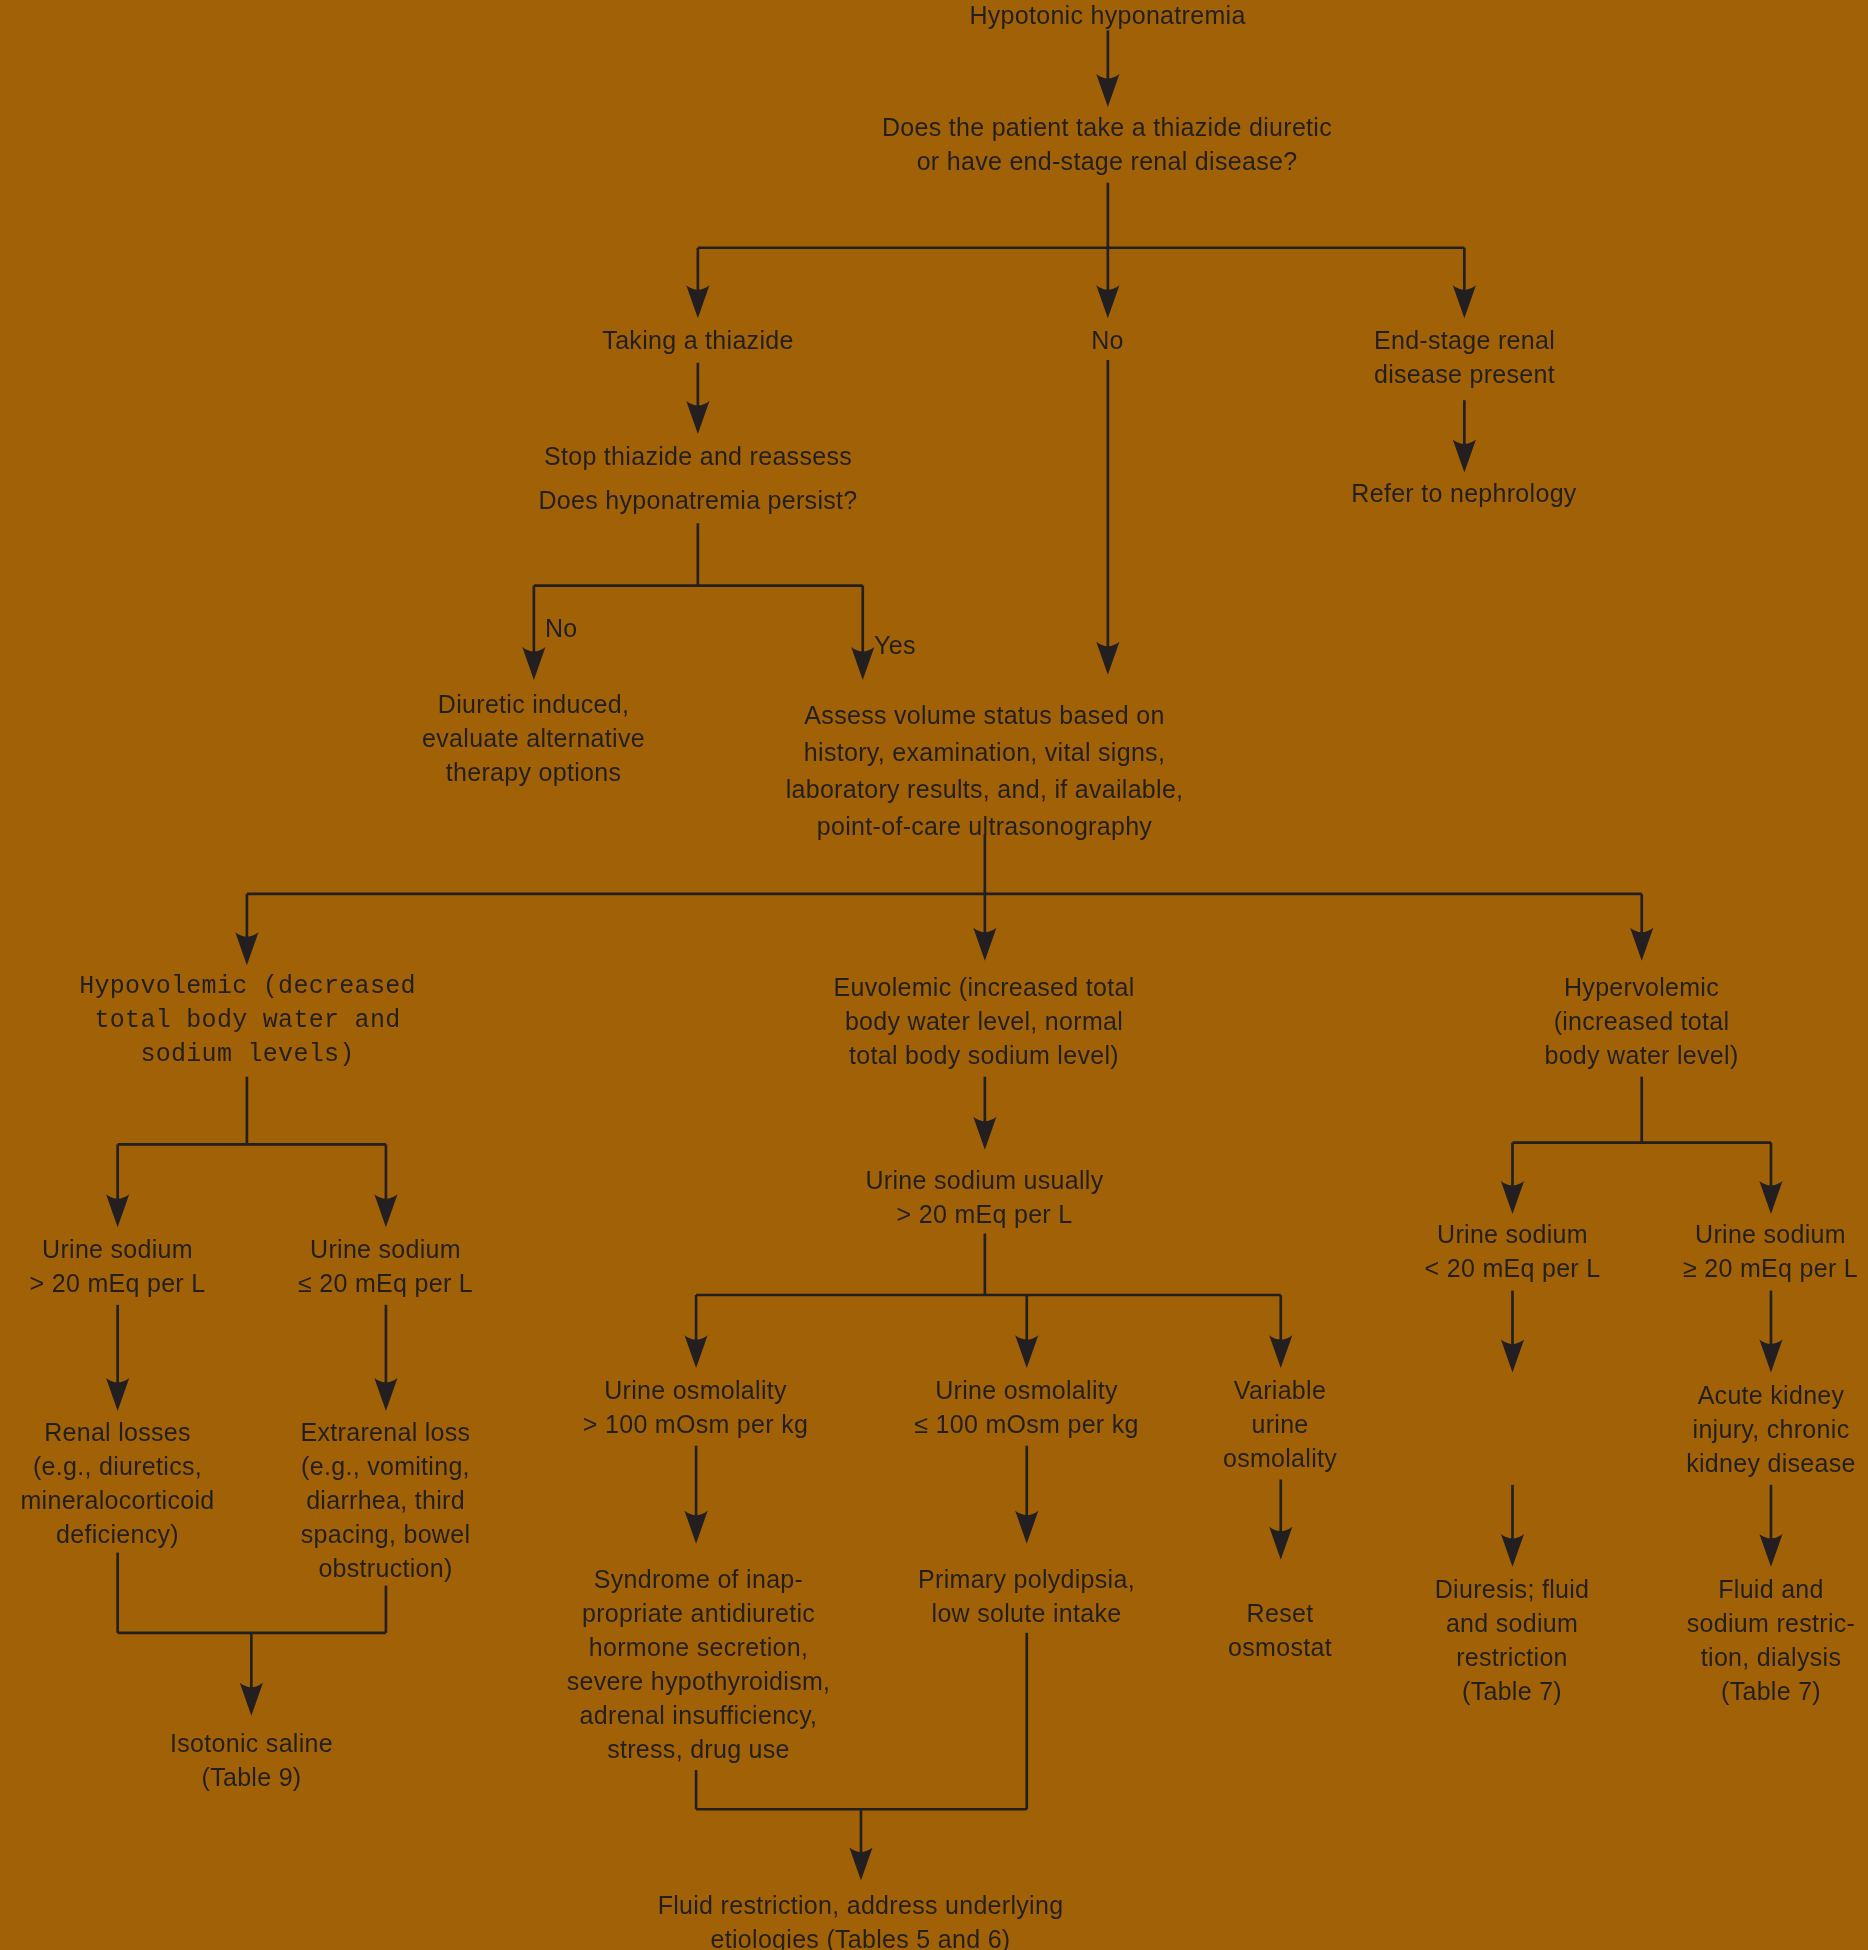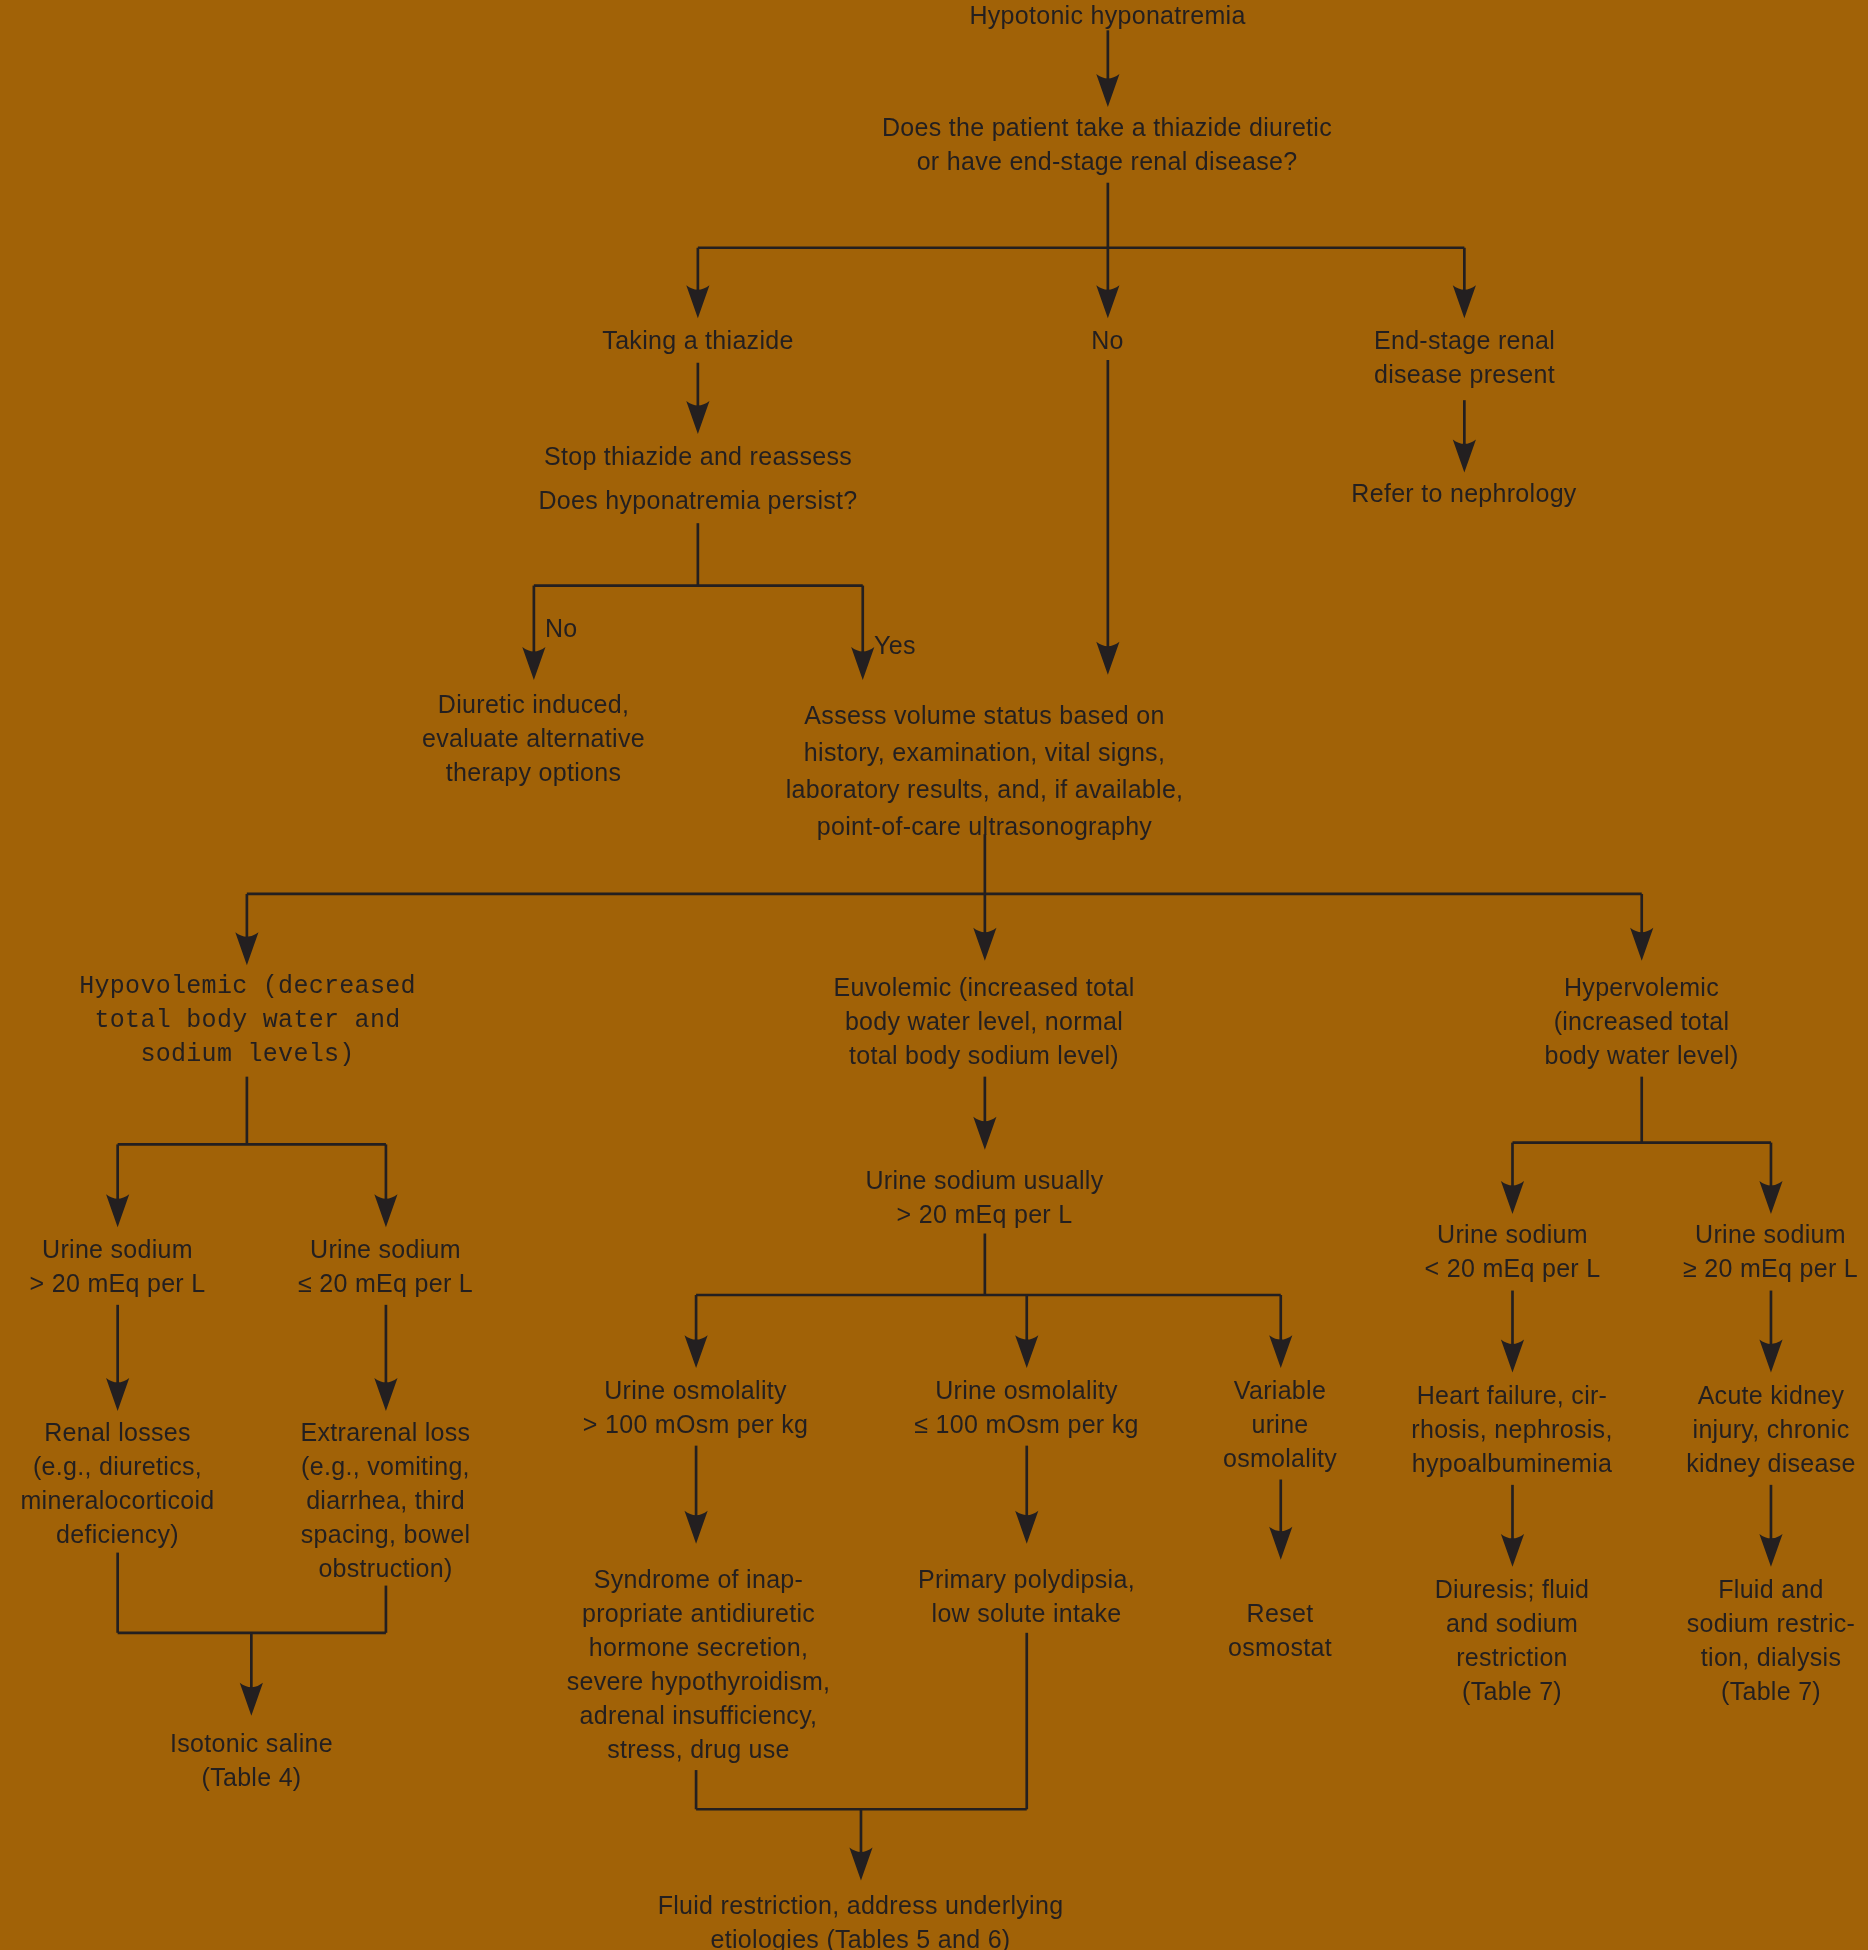--- a/index.html
+++ b/index.html
@@ -182,21 +182,21 @@
   <div class="node" style="left:-16px;  top:1415px; width:267px;">Renal losses
 (e.g., diuretics,
 mineralocorticoid
 deficiency)</div>
   <div class="node" style="left:252px;  top:1415px; width:267px;">Extrarenal loss
 (e.g., vomiting,
 diarrhea, third
 spacing, bowel
 obstruction)</div>
   <div class="node" style="left:118px;  top:1726px; width:267px;">Isotonic saline
-(Table 4)</div>
+(Table 9)</div>
   <div class="node" style="left:824px;  top:1163px; width:321px;">Urine sodium usually
 &gt; 20 mEq per L</div>
   <div class="node" style="left:553px;  top:1373px; width:285px;">Urine osmolality
 &gt; 100 mOsm per kg</div>
   <div class="node" style="left:884px;  top:1373px; width:285px;">Urine osmolality
 ≤ 100 mOsm per kg</div>
   <div class="node" style="left:1191px; top:1373px; width:178px;">Variable
 urine
 osmolality</div>
   <div class="node" style="left:538px;  top:1562px; width:321px;">Syndrome of inap-
@@ -208,23 +208,20 @@
   <div class="node" style="left:884px;  top:1562px; width:285px;">Primary polydipsia,
 low solute intake</div>
   <div class="node" style="left:1191px; top:1596px; width:178px;">Reset
 osmostat</div>
   <div class="node" style="left:611px;  top:1888px; width:499px;">Fluid restriction, address underlying
 etiologies (Tables 5 and 6)</div>
   <div class="node" style="left:1379px; top:1217px; width:267px;">Urine sodium
 &lt; 20 mEq per L</div>
   <div class="node" style="left:1637px; top:1217px; width:267px;">Urine sodium
 ≥ 20 mEq per L</div>
-  <div class="node" style="left:1387px; top:1378px; width:250px;">Heart failure, cir-
-rhosis, nephrosis,
-hypoalbuminemia</div>
   <div class="node" style="left:1646px; top:1378px; width:250px;">Acute kidney
 injury, chronic
 kidney disease</div>
   <div class="node" style="left:1396px; top:1572px; width:232px;">Diuresis; fluid
 and sodium
 restriction
 (Table 7)</div>
   <div class="node" style="left:1646px; top:1572px; width:250px;">Fluid and
 sodium restric-
 tion, dialysis

